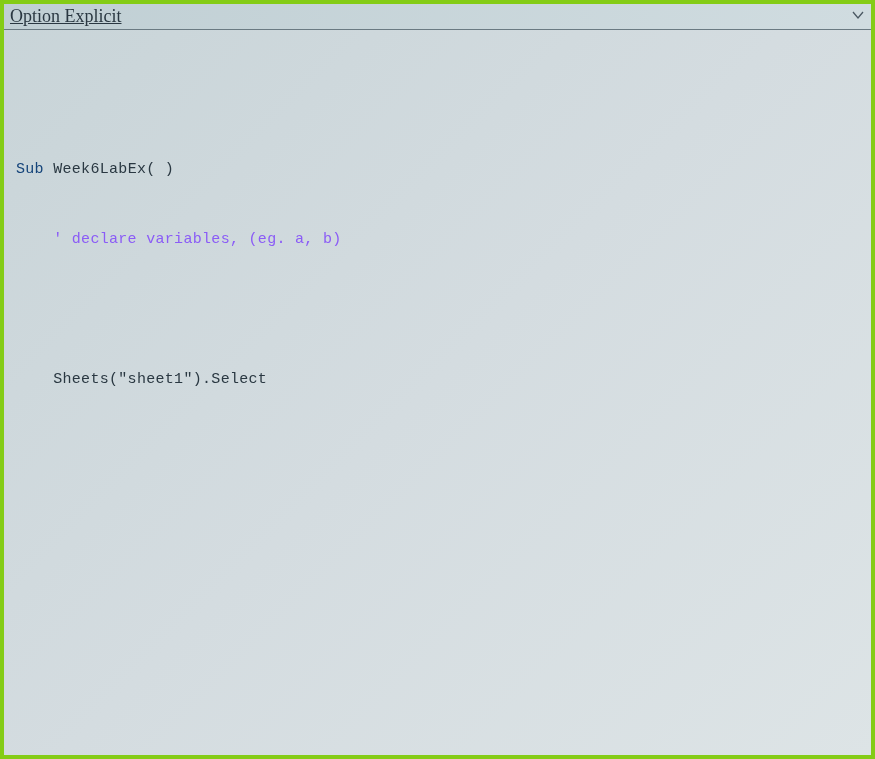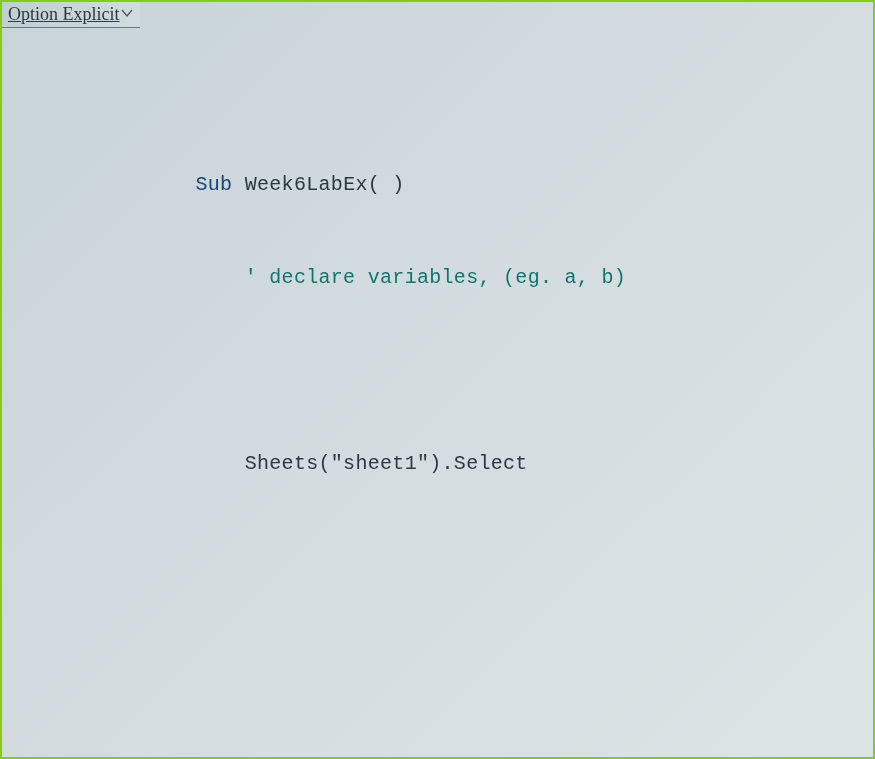--- a/index.html
+++ b/index.html
@@ -6,25 +6,25 @@
   body {
     font-family: 'Consolas', 'Courier New', monospace;
     background: linear-gradient(135deg, #c8d4d8 0%, #d4dce0 50%, #dde4e6 100%);
     font-size: 16px;
     width: 875px;
     height: 759px;
     overflow: hidden;
     color: #2a3842;
   }
   .window {
-    border: 2px solid #84cc16;
+    border: 4px solid #84cc16;
     width: 100%;
     height: 100%;
     display: flex;
-    gap: 32px;
+    flex-direction: column;
   }
   .dropdown-bar {
     border-bottom: 1px solid #6a7a82;
     display: flex;
     justify-content: space-between;
     align-items: center;
     padding: 2px 6px;
     background: linear-gradient(to right, #c0cfd4, #d0dce0);
     font-family: serif;
     font-size: 18px;
@@ -33,29 +33,29 @@
   }
   .dropdown-bar .label {
     color: #2a3842;
   }
   .chevron {
     color: #4a5862;
     font-size: 14px;
   }
   .code-area {
     flex: 1;
-    padding: 12px 6px 6px 24px;
+    padding: 12px 6px 6px 12px;
     line-height: 1.55;
-    font-size: 20px;
+    font-size: 15px;
     letter-spacing: 0.3px;
     white-space: pre;
     overflow: hidden;
   }
   .keyword { color: #15447a; }
-  .comment { color: #0f766e; }
+  .comment { color: #8b5cf6; }
   .plain { color: #2a3842; }
   .line { display: block; min-height: 1.25em; }
 </style>
 </head>
 <body>
 
 <div class="window">
 
   <div class="dropdown-bar">
     <span class="label">Option Explicit</span>

